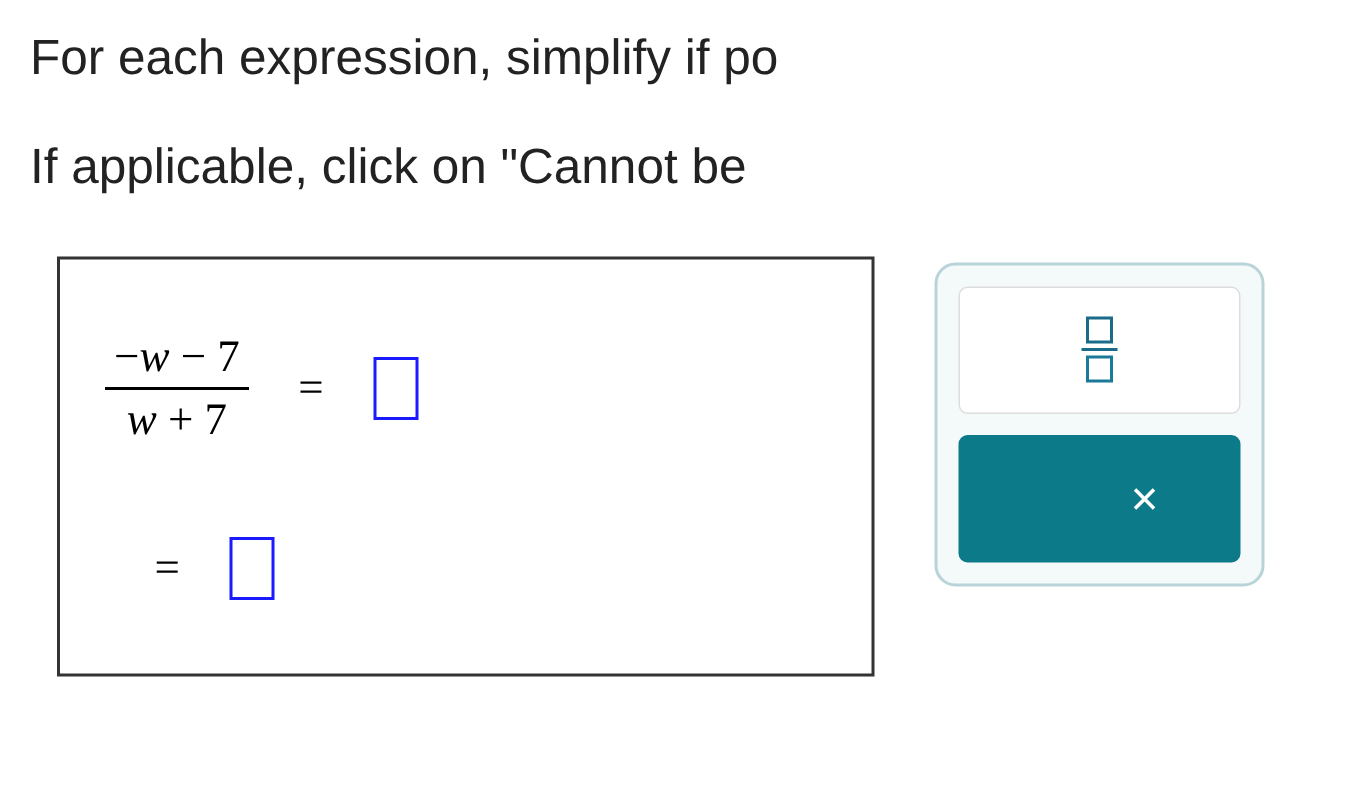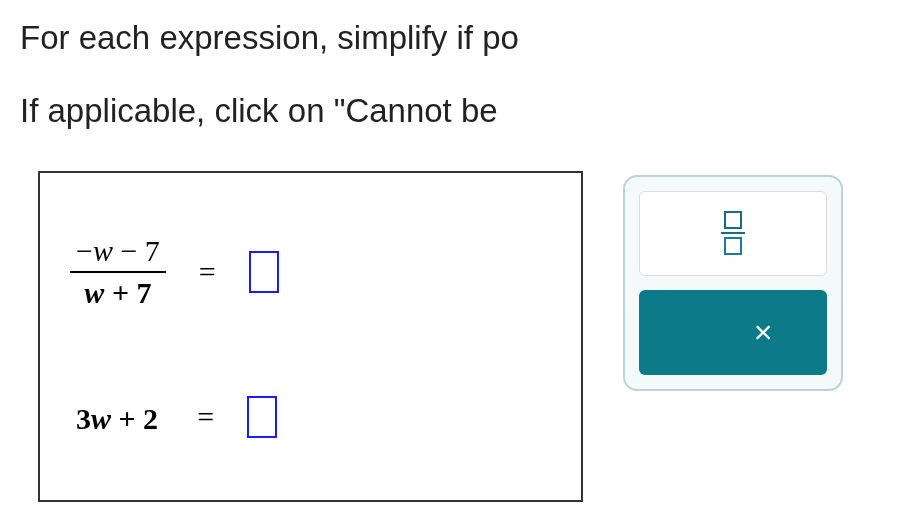--- a/index.html
+++ b/index.html
@@ -25,21 +25,21 @@
     .content-area {
       display: flex;
       gap: 40px;
       padding: 25px 20px 0 38px;
       align-items: flex-start;
     }
     .problem-box {
       border: 2px solid #333;
       padding: 18px 30px 18px 30px;
       width: 545px;
-      height: 331px;
+      height: 280px;
       display: flex;
       flex-direction: column;
       justify-content: space-around;
     }
     .equation-row {
       display: flex;
       align-items: center;
       gap: 33px;
     }
     .fraction {
@@ -48,21 +48,20 @@
       align-items: center;
       font-family: 'Times New Roman', serif;
       font-size: 30px;
     }
     .fraction .numerator {
       padding: 0 6px 3px 6px;
       border-bottom: 2px solid #000;
     }
     .fraction .denominator {
       padding: 3px 6px 0 6px;
-      font-weight: bold;
     }
     .math-var {
       font-style: italic;
     }
     .equals {
       font-family: 'Times New Roman', serif;
       font-size: 30px;
     }
     .answer-box {
       width: 30px;
@@ -142,23 +141,20 @@
         <div class="denominator">
           <span class="math-var">w</span><span> + 7</span>
         </div>
       </div>
       <div class="equals">=</div>
       <div class="answer-box"></div>
     </div>
 
     <div class="equation-row">
       <div class="fraction">
-        <div class="denominator">
-          <span>3</span><span class="math-var">w</span><span> + 2</span>
-        </div>
       </div>
       <div class="equals">=</div>
       <div class="answer-box"></div>
     </div>
 
   </div>
 
   <div class="tool-panel">
     <div class="tool-button">
       <div class="fraction-icon">

